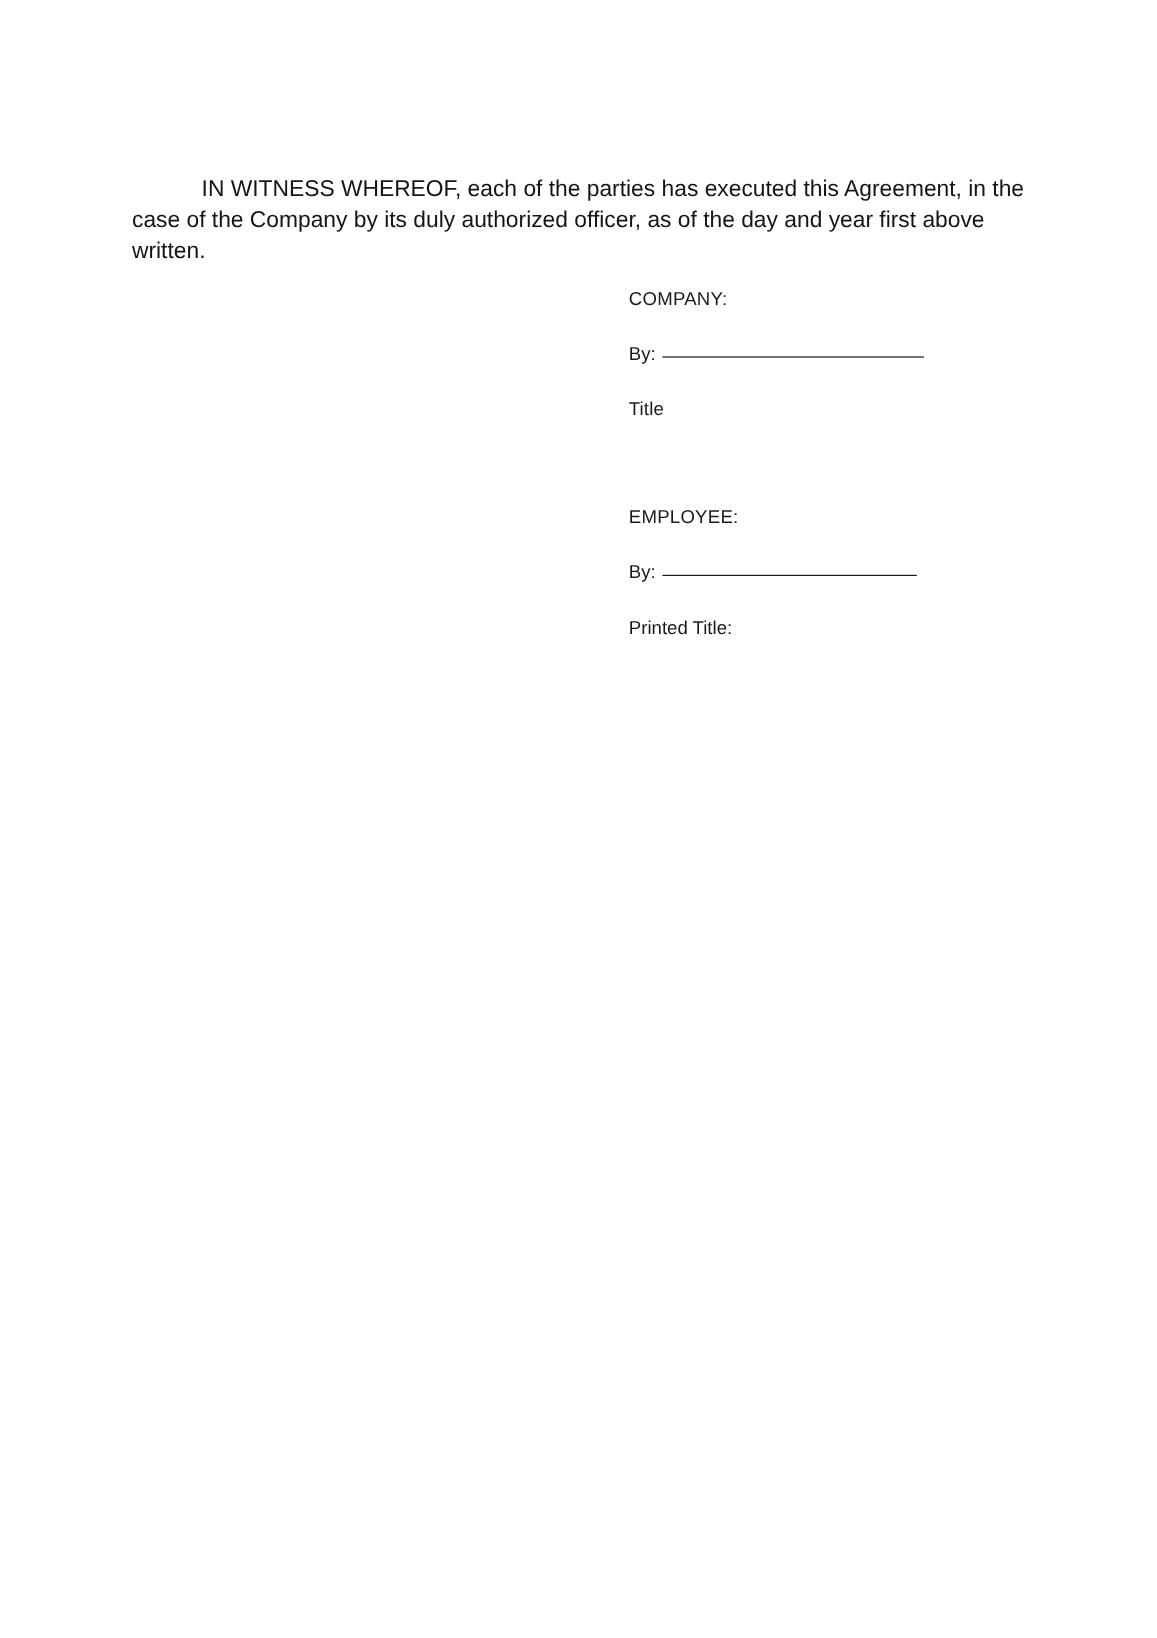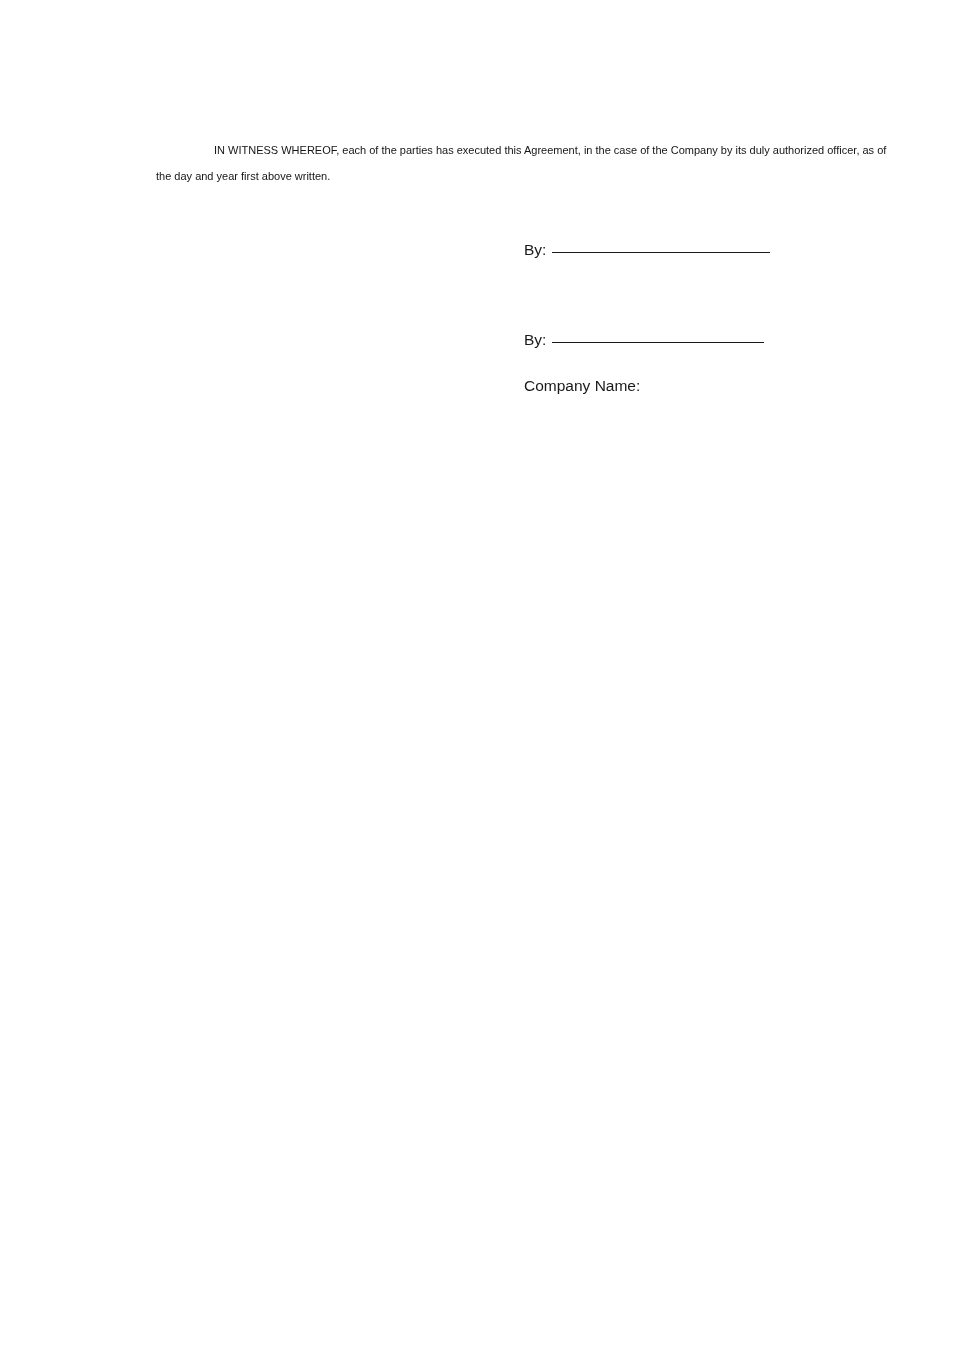--- a/index.html
+++ b/index.html
@@ -19,25 +19,24 @@
     position: relative;
     width: 964px;
     height: 1365px;
     background: #ffffff;
   }
   .intro-paragraph {
     position: absolute;
     left: 110px;
     top: 126px;
     width: 744px;
-    font-size: 11px;
+    font-size: 19px;
     line-height: 26px;
     text-align: left;
     color: #151515;
-    margin-left: 46px;
   }
   .intro-paragraph .indent {
     display: inline-block;
     width: 58px;
   }
   .signature-block {
     position: absolute;
     left: 524px;
     top: 240px;
     width: 400px;
@@ -74,32 +73,35 @@
 <body>
 
 <div class="page">
 
   <p class="intro-paragraph">
     <span class="indent"></span><span>IN WITNESS WHEREOF, each of the parties has executed this Agreement, in the case of the Company by its duly authorized officer, as of the day and year first above written.</span>
   </p>
 
   <div class="signature-block">
 
+    <div class="sig-line company-heading">COMPANY:</div>
 
 
     <div class="sig-line">
       <span>By:</span><span class="rule w1"></span>
     </div>
 
 
+    <div class="sig-line label-title">Title</div>
 
     <div class="gap-block"></div>
 
+    <div class="sig-line employee-heading">EMPLOYEE:</div>
 
     <div class="sig-line">
       <span>By:</span><span class="rule w2"></span>
     </div>
 
-    <div class="sig-line">Company Name:</div>
+    <div class="sig-line">Printed Title:</div>
 
   </div>
 
 </div>
 
 </body></html>

